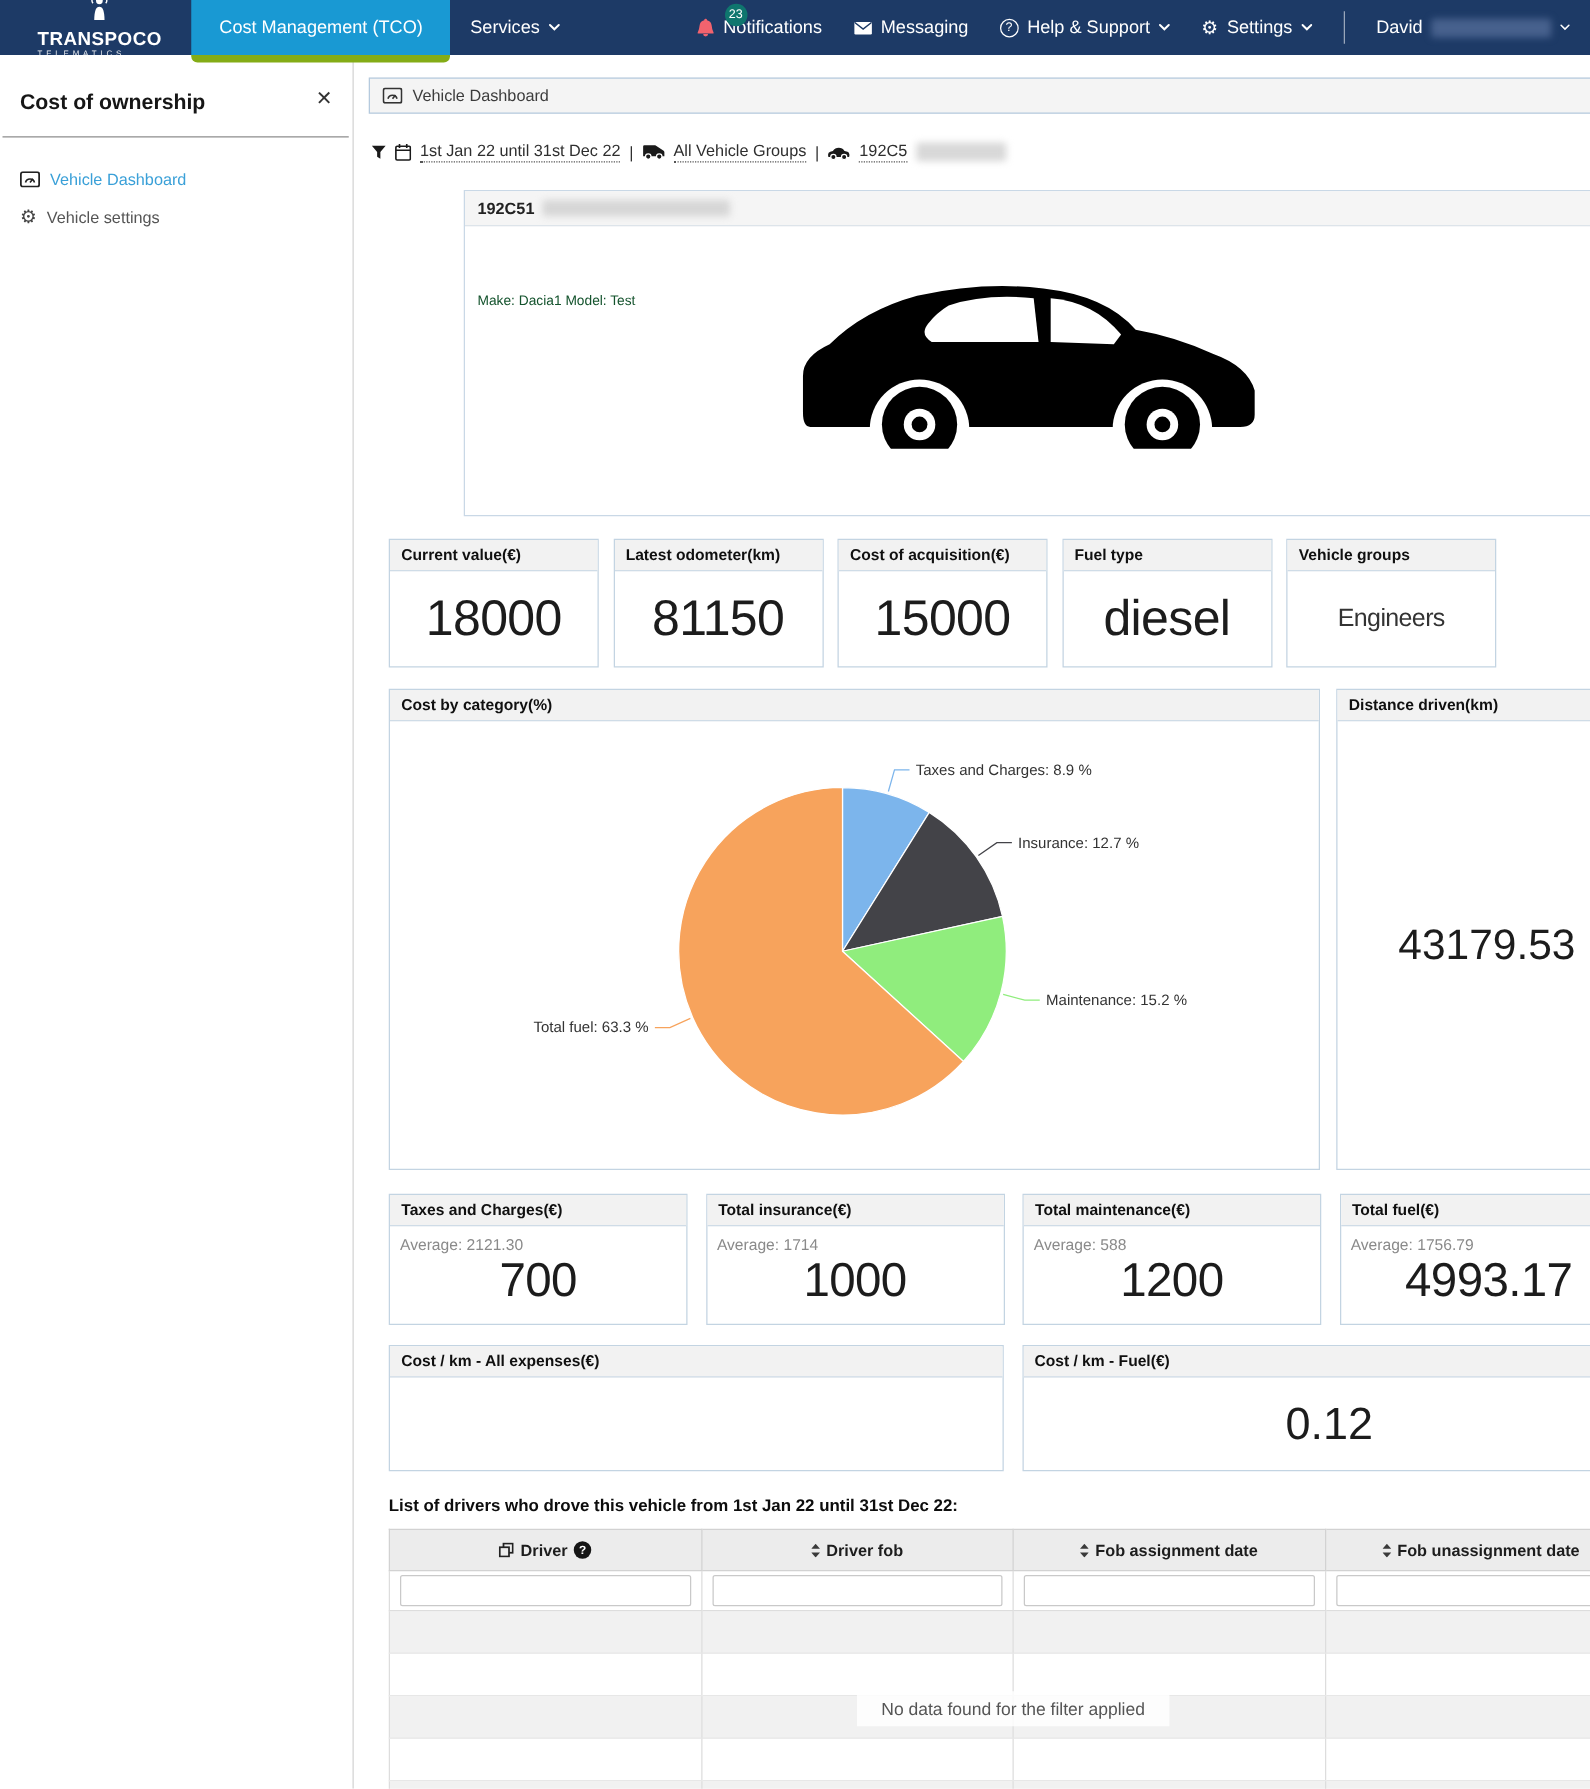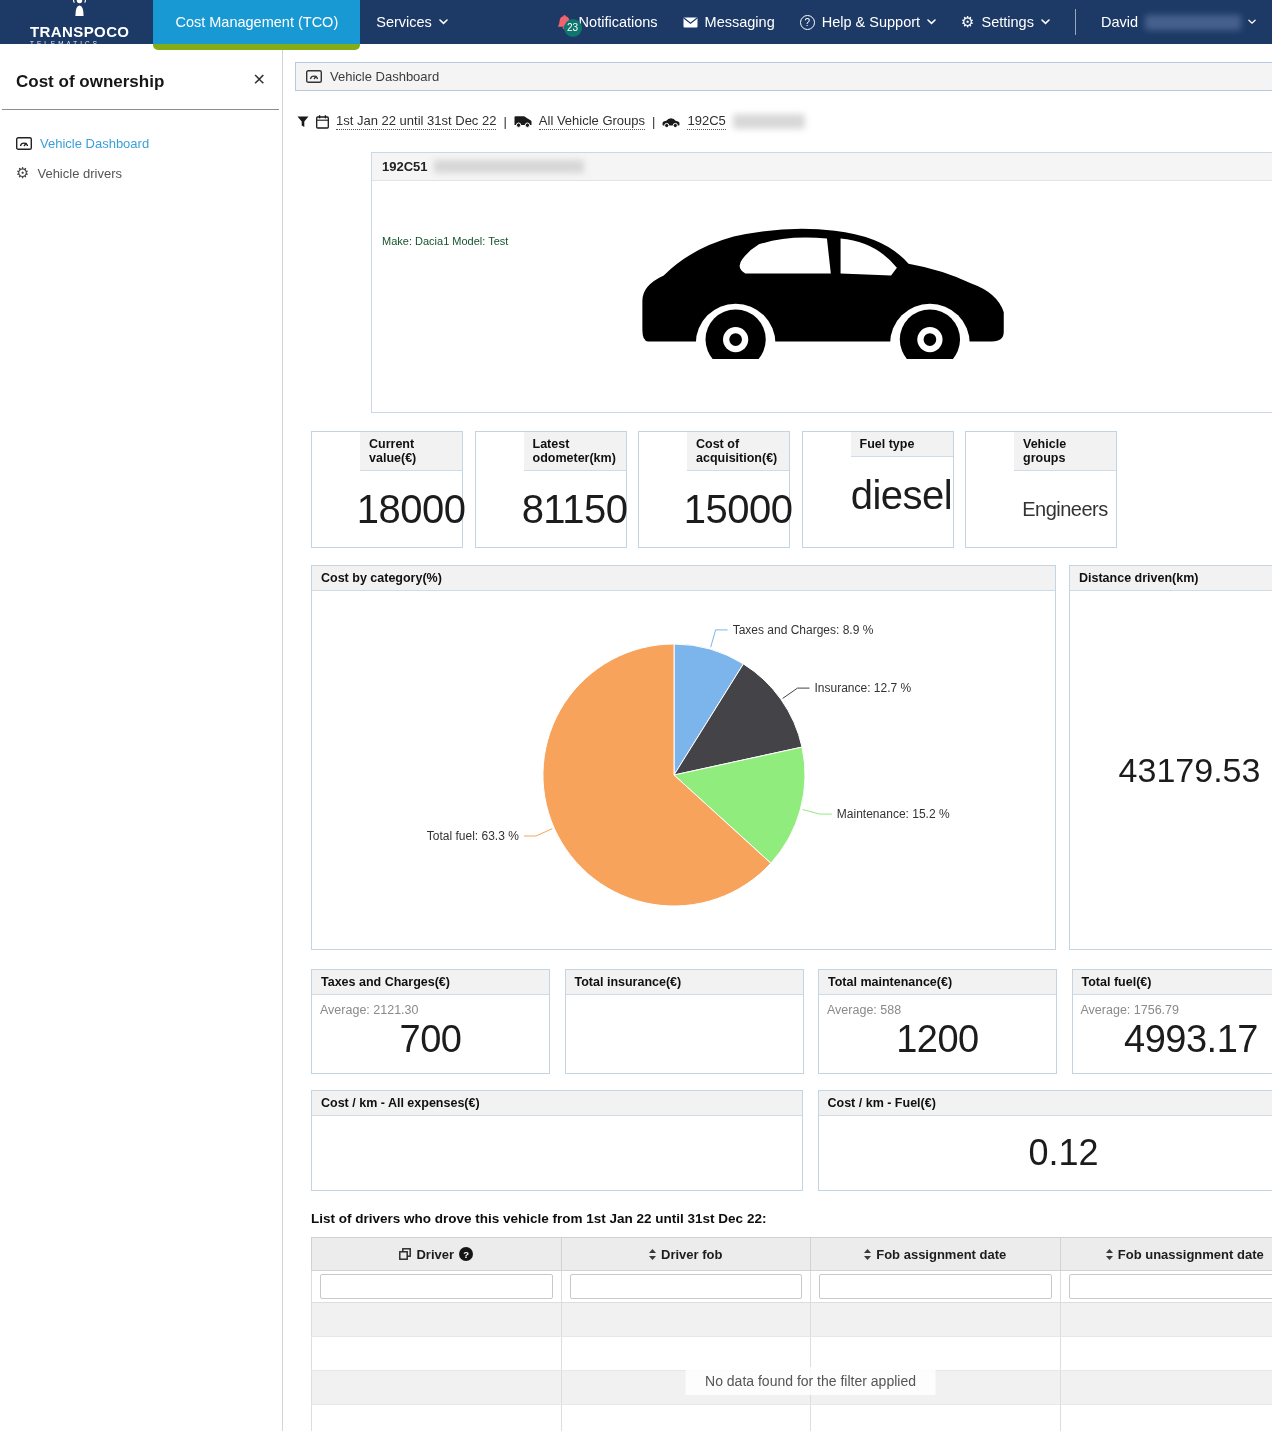--- a/index.html
+++ b/index.html
@@ -15,21 +15,21 @@
   .brand-txt{display:flex;flex-direction:column;line-height:1;}
   .brand-name{font-size:15px;font-weight:bold;letter-spacing:.4px;}
   .brand-sub{font-size:6.3px;letter-spacing:3.1px;margin-top:2px;opacity:.9;}
   .tab{height:44px;padding:0 22px;background:#1999d3;display:flex;align-items:center;font-size:14.5px;position:relative;cursor:pointer;}
   .tab::after{content:"";position:absolute;left:0;right:0;bottom:-6px;height:6px;background:#84ac16;border-radius:0 0 5px 5px;}
   .nav-item{display:flex;align-items:center;gap:7px;font-size:14.5px;cursor:pointer;white-space:nowrap;}
   .nav-left{display:flex;align-items:center;gap:0;}
   .nav-left .nav-item{padding:0 16px;}
   .nav-right{margin-left:auto;display:flex;align-items:center;gap:25px;padding-right:16px;}
   .bell-wrap{position:relative;display:inline-flex;}
-  .badge{position:absolute;top:-11px;left:7px;min-width:18px;height:18px;border-radius:50%;background:#0f766e;color:#fff;font-size:10px;display:flex;align-items:center;justify-content:center;margin-top:16px;}
+  .badge{position:absolute;top:-11px;left:23px;min-width:18px;height:18px;border-radius:50%;background:#0f766e;color:#fff;font-size:10px;display:flex;align-items:center;justify-content:center;}
   .circle-q{width:15px;height:15px;border:1.4px solid #fff;border-radius:50%;font-size:10px;display:inline-flex;align-items:center;justify-content:center;box-sizing:border-box;}
   .gear{font-size:15px;line-height:1;font-family:"DejaVu Sans",sans-serif;}
   .nav-divider{width:1px;height:26px;background:rgba(255,255,255,.55);}
   .blur-user{display:inline-block;width:96px;height:15px;background:#47618d;border-radius:2px;filter:blur(3px);}
   
   .sidebar{position:absolute;top:44px;left:0;bottom:0;width:283px;box-sizing:border-box;border-right:1px solid #d4d4d4;padding:28px 16px 0 16px;background:#fff;}
   .sb-head{display:flex;align-items:flex-start;justify-content:space-between;}
   .sb-title{font-size:17px;font-weight:bold;color:#161616;margin:0;}
   .sb-close{font-size:16px;color:#333;cursor:pointer;line-height:1;}
   .sb-hr{border:0;border-top:1px solid #8d8d8d;margin:17px -13px 26px -14px;}
@@ -47,21 +47,21 @@
   .vc-head{background:#f5f5f5;border-bottom:1px solid #dde4ea;padding:6px 10px;font-size:13px;font-weight:bold;display:flex;align-items:center;gap:6px;}
   .blur-title{display:inline-block;width:150px;height:13px;background:#d6d6d6;border-radius:2px;filter:blur(3px);}
   .vc-body{position:relative;height:189px;}
   .makemodel{position:absolute;top:12px;left:10px;font-size:11px;color:#14532d;}
   .car-svg{display:block;margin:42px auto 0;}
   
   .row{display:flex;margin-left:16px;}
   .card{border:1px solid #c3d4e2;box-sizing:border-box;background:#fff;flex:none;}
   .card .hd{background:#f2f2f2;border-bottom:1px solid #cfdce7;padding:5px 9px;font-size:12.5px;font-weight:bold;color:#101010;}
   .row1{margin-top:18px;gap:11.5px;}
-  .row1 .card{width:152px;padding-left:48px;}
+  .row1 .card{width:168px;}
   .bd-big{height:76px;display:flex;align-items:center;justify-content:center;font-size:40px;color:#1c1c1c;letter-spacing:-.5px;}
   .bd-big.small-txt{font-size:20px;color:#333;}
   .chart-row{margin-top:17px;gap:13px;}
   .pie-card{width:745px;}
   .pie-body{height:358px;}
   .pie-label{font-size:12px;fill:#333;font-family:"Liberation Sans","DejaVu Sans",sans-serif;}
   .distance-card{width:241px;}
   .bd-dist{height:358px;display:flex;align-items:center;justify-content:center;font-size:34px;color:#1c1c1c;}
   .row2{margin-top:19px;gap:14.5px;}
   .row2 .card{width:239px;}
@@ -162,21 +162,21 @@
   <div class="side-link active">
     <svg width="16" height="13" viewBox="0 0 16 13">
       <rect x="0.7" y="0.7" width="14.6" height="11.6" rx="1.6" fill="none" stroke="#222" stroke-width="1.4"></rect>
       <path d="M4.4 9 A3.7 3.7 0 0 1 11.6 9" fill="none" stroke="#222" stroke-width="1.3"></path>
       <line x1="8" y1="9" x2="10.4" y2="6" stroke="#222" stroke-width="1.3"></line>
     </svg>
     <span>Vehicle Dashboard</span>
   </div>
   <div class="side-link">
     <span class="gear">⚙</span>
-    <span>Vehicle drivers</span>
+    <span>Vehicle settings</span>
   </div>
 </aside>
 
 <main class="main">
 
   <div class="breadcrumb">
     <svg width="16" height="13" viewBox="0 0 16 13">
       <rect x="0.7" y="0.7" width="14.6" height="11.6" rx="1.6" fill="none" stroke="#333" stroke-width="1.4"></rect>
       <path d="M4.4 9 A3.7 3.7 0 0 1 11.6 9" fill="none" stroke="#333" stroke-width="1.3"></path>
       <line x1="8" y1="9" x2="10.4" y2="6" stroke="#333" stroke-width="1.3"></line>
@@ -287,20 +287,24 @@
   <div class="row row2">
     <div class="card">
       <div class="hd">Taxes and Charges(€)</div>
       <div class="bd-avg">
         <span class="avg">Average: 2121.30</span>
         <div class="val-center">700</div>
       </div>
     </div>
     <div class="card">
       <div class="hd">Total insurance(€)</div>
+      <div class="bd-avg">
+        <span class="avg">Average: 1714</span>
+        <div class="val-center">1000</div>
+      </div>
     </div>
     <div class="card">
       <div class="hd">Total maintenance(€)</div>
       <div class="bd-avg">
         <span class="avg">Average: 588</span>
         <div class="val-center">1200</div>
       </div>
     </div>
     <div class="card">
       <div class="hd">Total fuel(€)</div>

